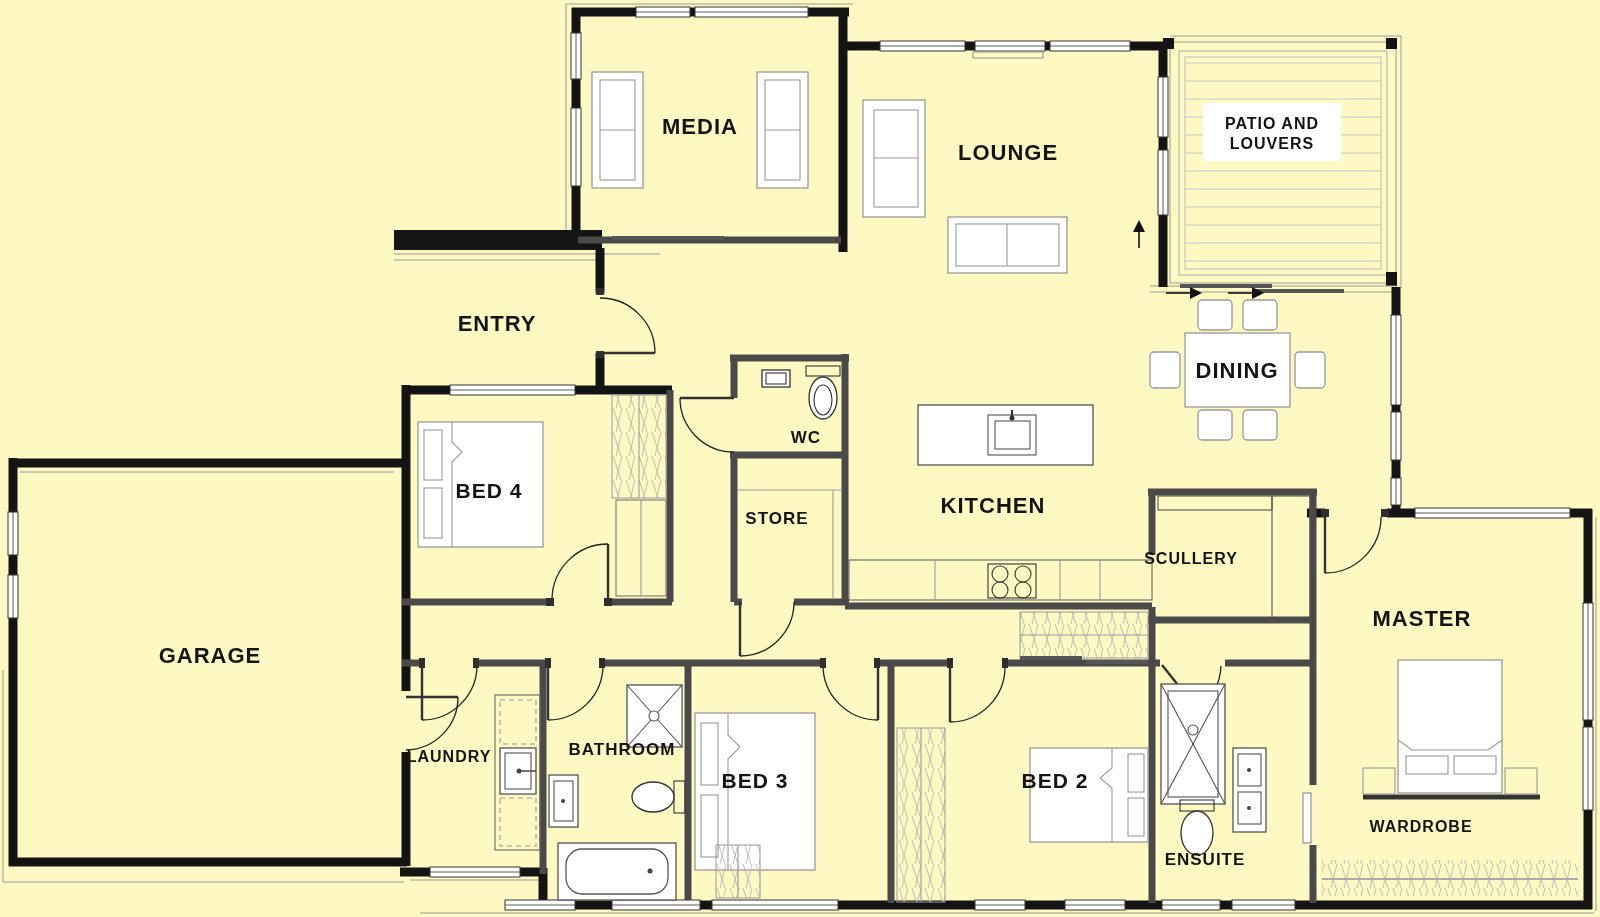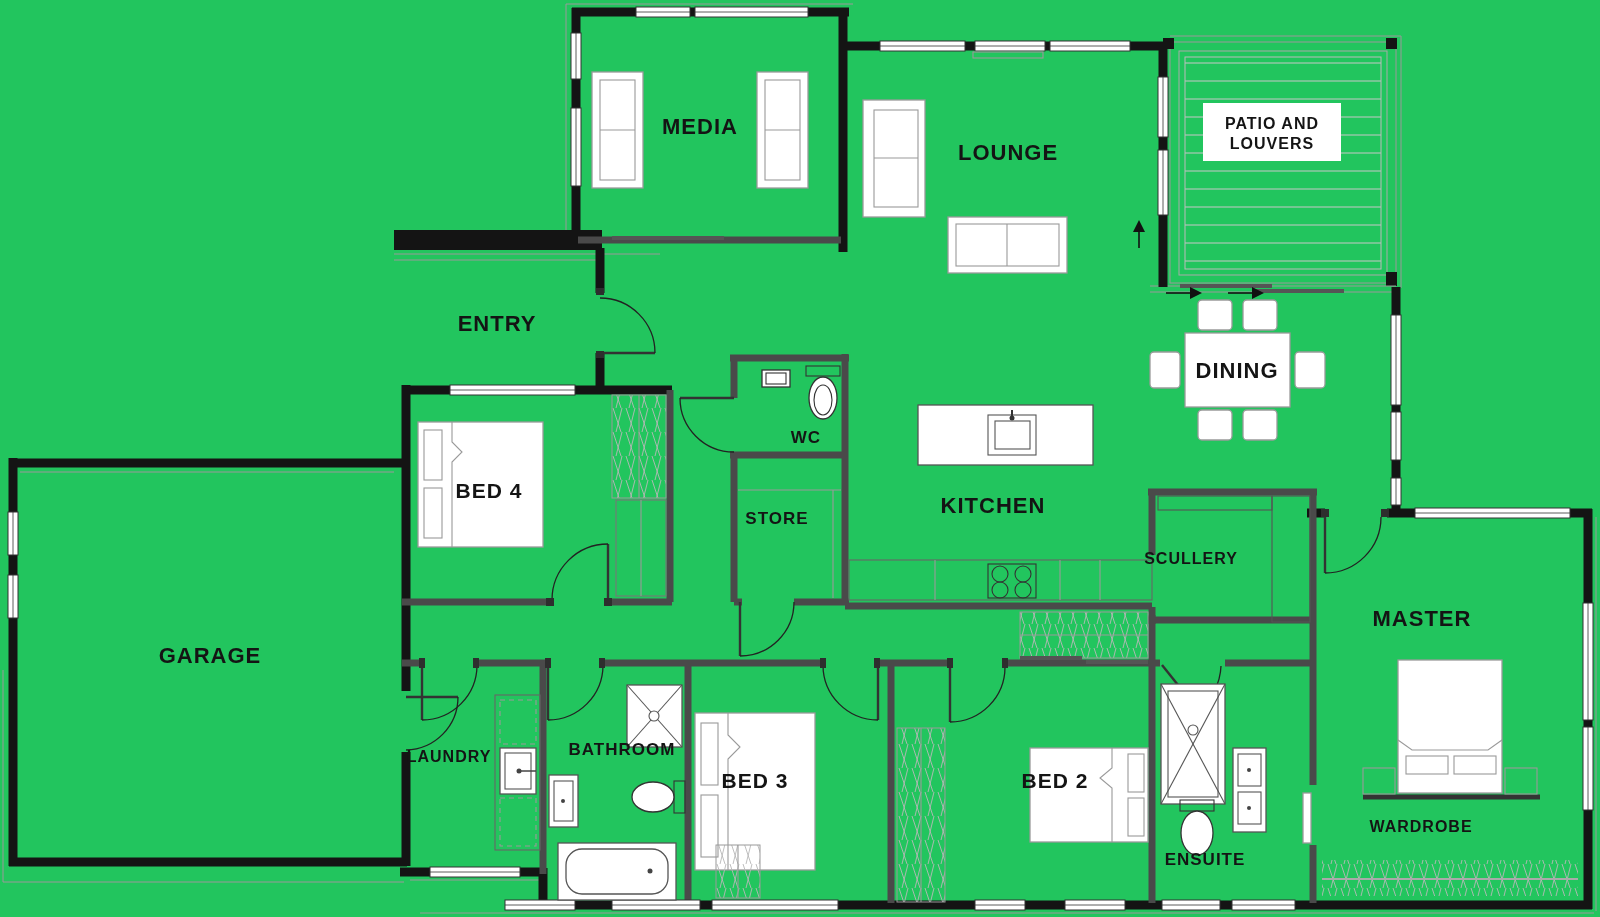--- a/index.html
+++ b/index.html
@@ -1,16 +1,16 @@
 <!DOCTYPE html>
 <html><head>
 <meta charset="utf-8">
 <style>
   html,body{margin:0;padding:0;background:#ffffff;}
-  .stage{position:relative;width:1600px;height:917px;background:#22c55e;overflow:hidden;
+  .stage{position:relative;width:1600px;height:917px;background:#fef9c3;overflow:hidden;
          font-family:"Liberation Sans",sans-serif;}
   svg{display:block}
   .room-label{font-family:"Liberation Sans",sans-serif;font-weight:700;fill:#141414;
               letter-spacing:1px;text-anchor:middle;}
   .lbl22{font-size:22px;} .lbl20{font-size:21px;} .lbl17{font-size:17px;} .lbl16{font-size:16px;}
   .wall-ext{stroke:#141414;stroke-width:9;fill:none;stroke-linecap:butt;}
   .wall-int{stroke:#4a4a4a;stroke-width:7;fill:none;stroke-linecap:butt;}
   .wall-half{stroke:#333;stroke-width:5;fill:none;}
   .furn{stroke:#9a9a9a;stroke-width:1.3;fill:#ffffff;}
   .furnline{stroke:#9a9a9a;stroke-width:1.1;fill:none;}

